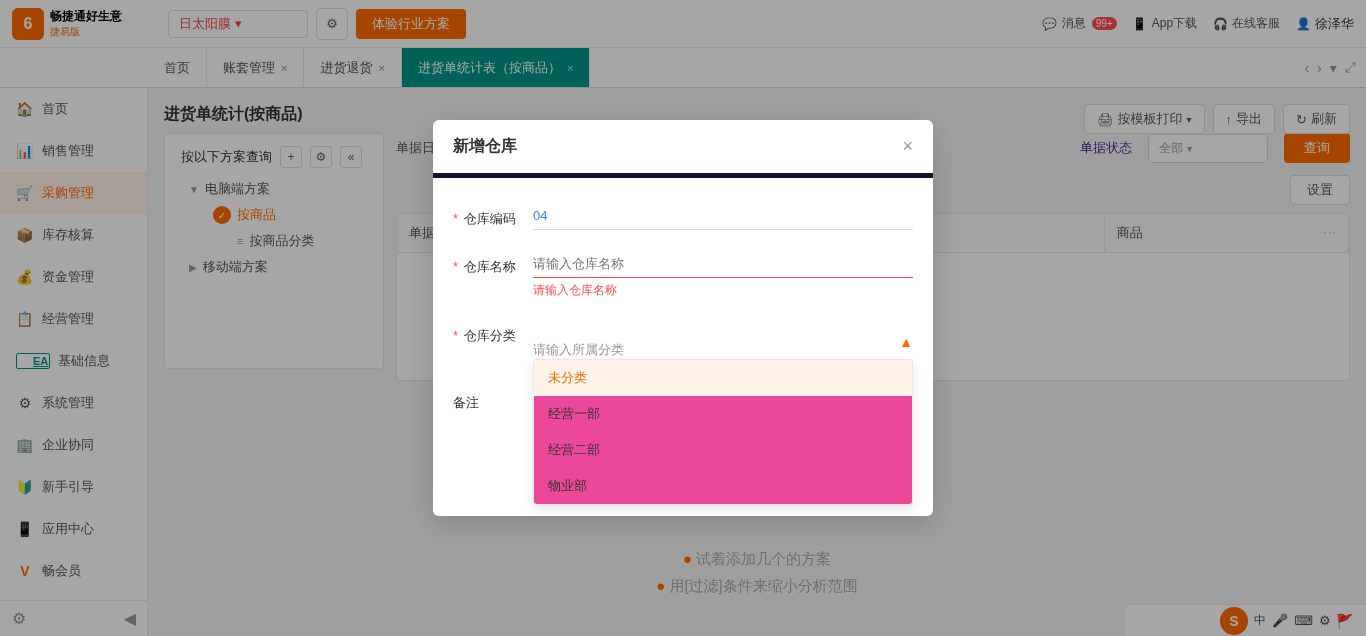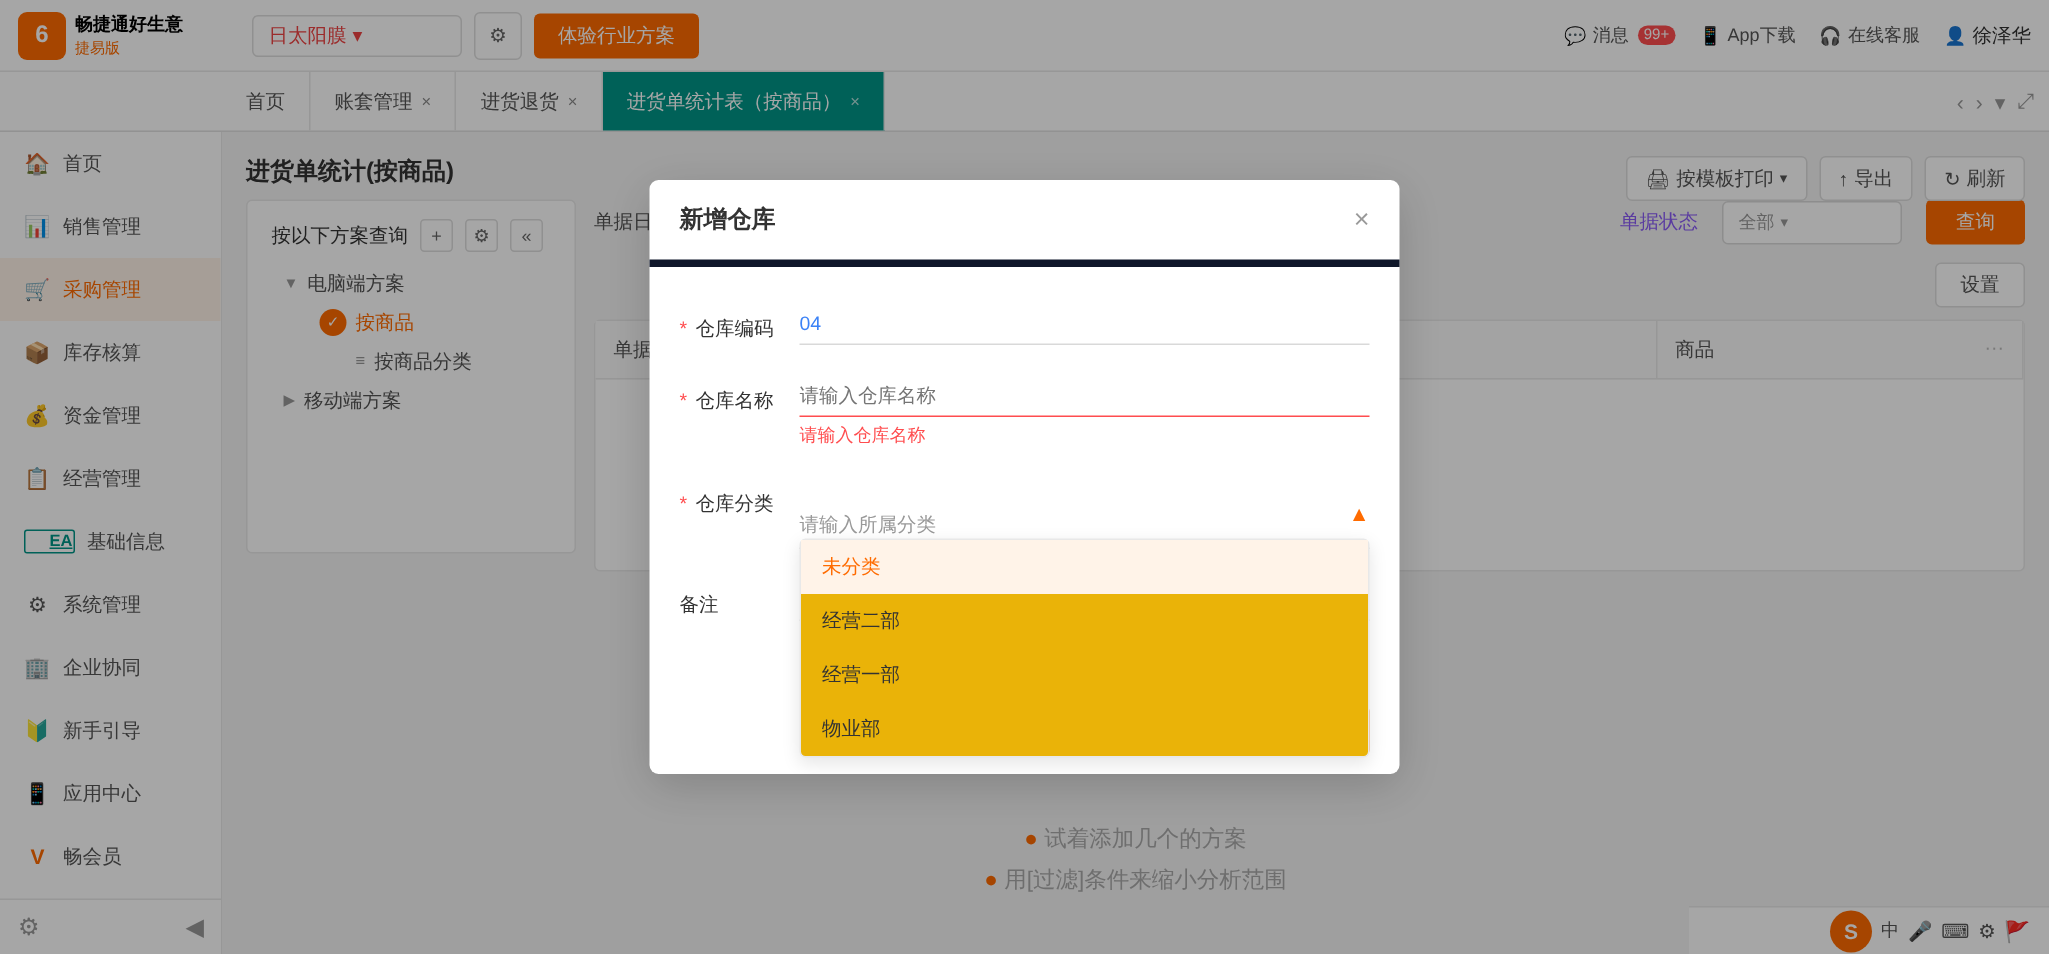--- a/index.html
+++ b/index.html
@@ -190,21 +190,21 @@
       padding: 6px 0; font-size: 13px; outline: none; color: #999;
       display: flex; align-items: center; justify-content: space-between; cursor: pointer;
     }
     .chevron-up { color: #ff6b00; font-size: 14px; }
 
     
     .dropdown-menu {
       position: absolute;
       top: 40px; left: 0;
       width: 100%;
-      background: #eab308;
+      background: #ec4899;
       border: 1px solid #e8e8e8;
       border-radius: 4px;
       box-shadow: 0 4px 12px rgba(0,0,0,0.1);
       z-index: 200;
     }
     .dropdown-item {
       padding: 9px 14px;
       cursor: pointer;
       color: #333;
       font-size: 13px;
@@ -398,21 +398,21 @@
             <span>移动端方案</span>
           </div>
         </div>
       </div>
 
       <div>
 
         <div class="status-row">
           <span style="color:#555;">单据日期</span>
           <div style="flex:1;"></div>
-          <span style="color:#8b5cf6;">单据状态</span>
+          <span style="color:#4c1d95;">单据状态</span>
           <div class="status-select">
             <span style="color:#999;font-size:12px;">全部</span>
             <span style="font-size:10px;color:#999;">▾</span>
           </div>
           <button class="query-btn">查询</button>
         </div>
         <div style="display:flex;justify-content:flex-end;margin-bottom:8px;">
           <button class="set-btn">设置</button>
         </div>
 
@@ -482,22 +482,22 @@
           <span>仓库分类</span>
         </div>
         <div class="form-control-wrap" style="position:relative;">
           <div class="form-input-select">
             <span style="color:#999;margin-top:16px;">请输入所属分类</span>
             <span class="chevron-up">▲</span>
           </div>
 
           <div class="dropdown-menu">
             <div class="dropdown-item selected">未分类</div>
+            <div class="dropdown-item">经营一部</div>
             <div class="dropdown-item">经营二部</div>
-            <div class="dropdown-item">经营一部</div>
             <div class="dropdown-item">物业部</div>
           </div>
         </div>
       </div>
 
       <div class="form-row">
         <div class="form-label">
           <span>备注</span>
         </div>
         <div class="form-control-wrap">

